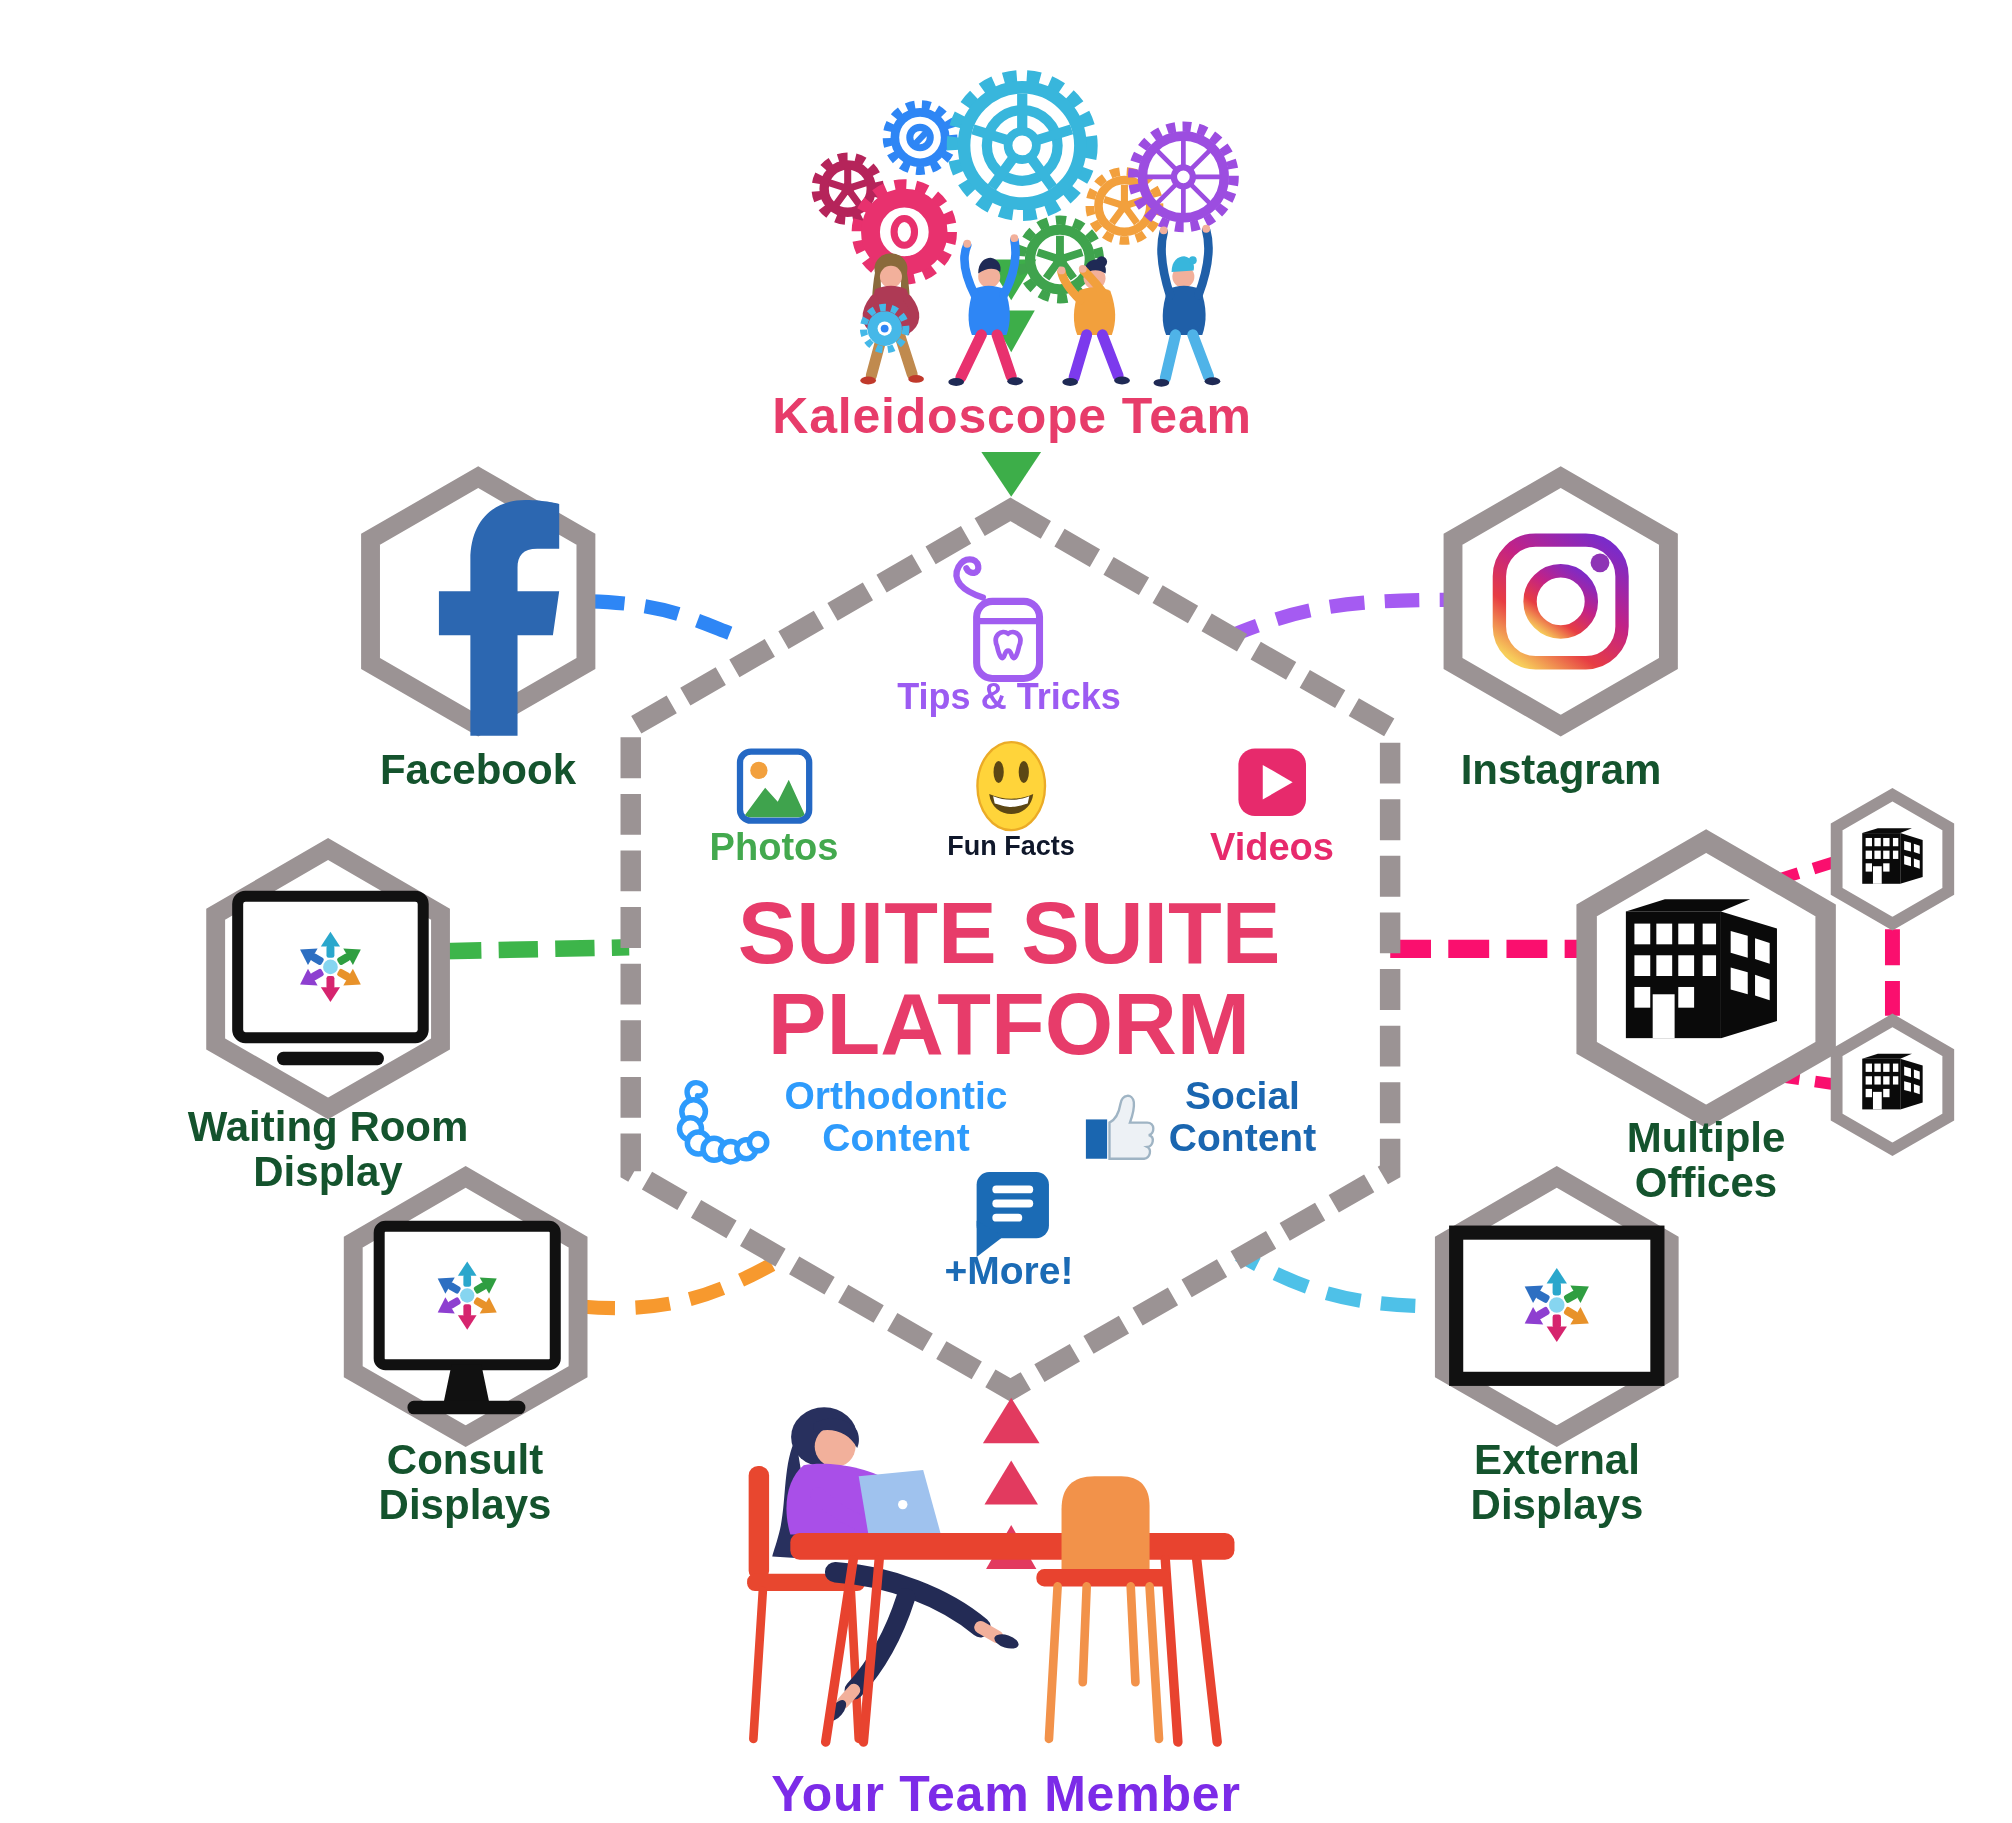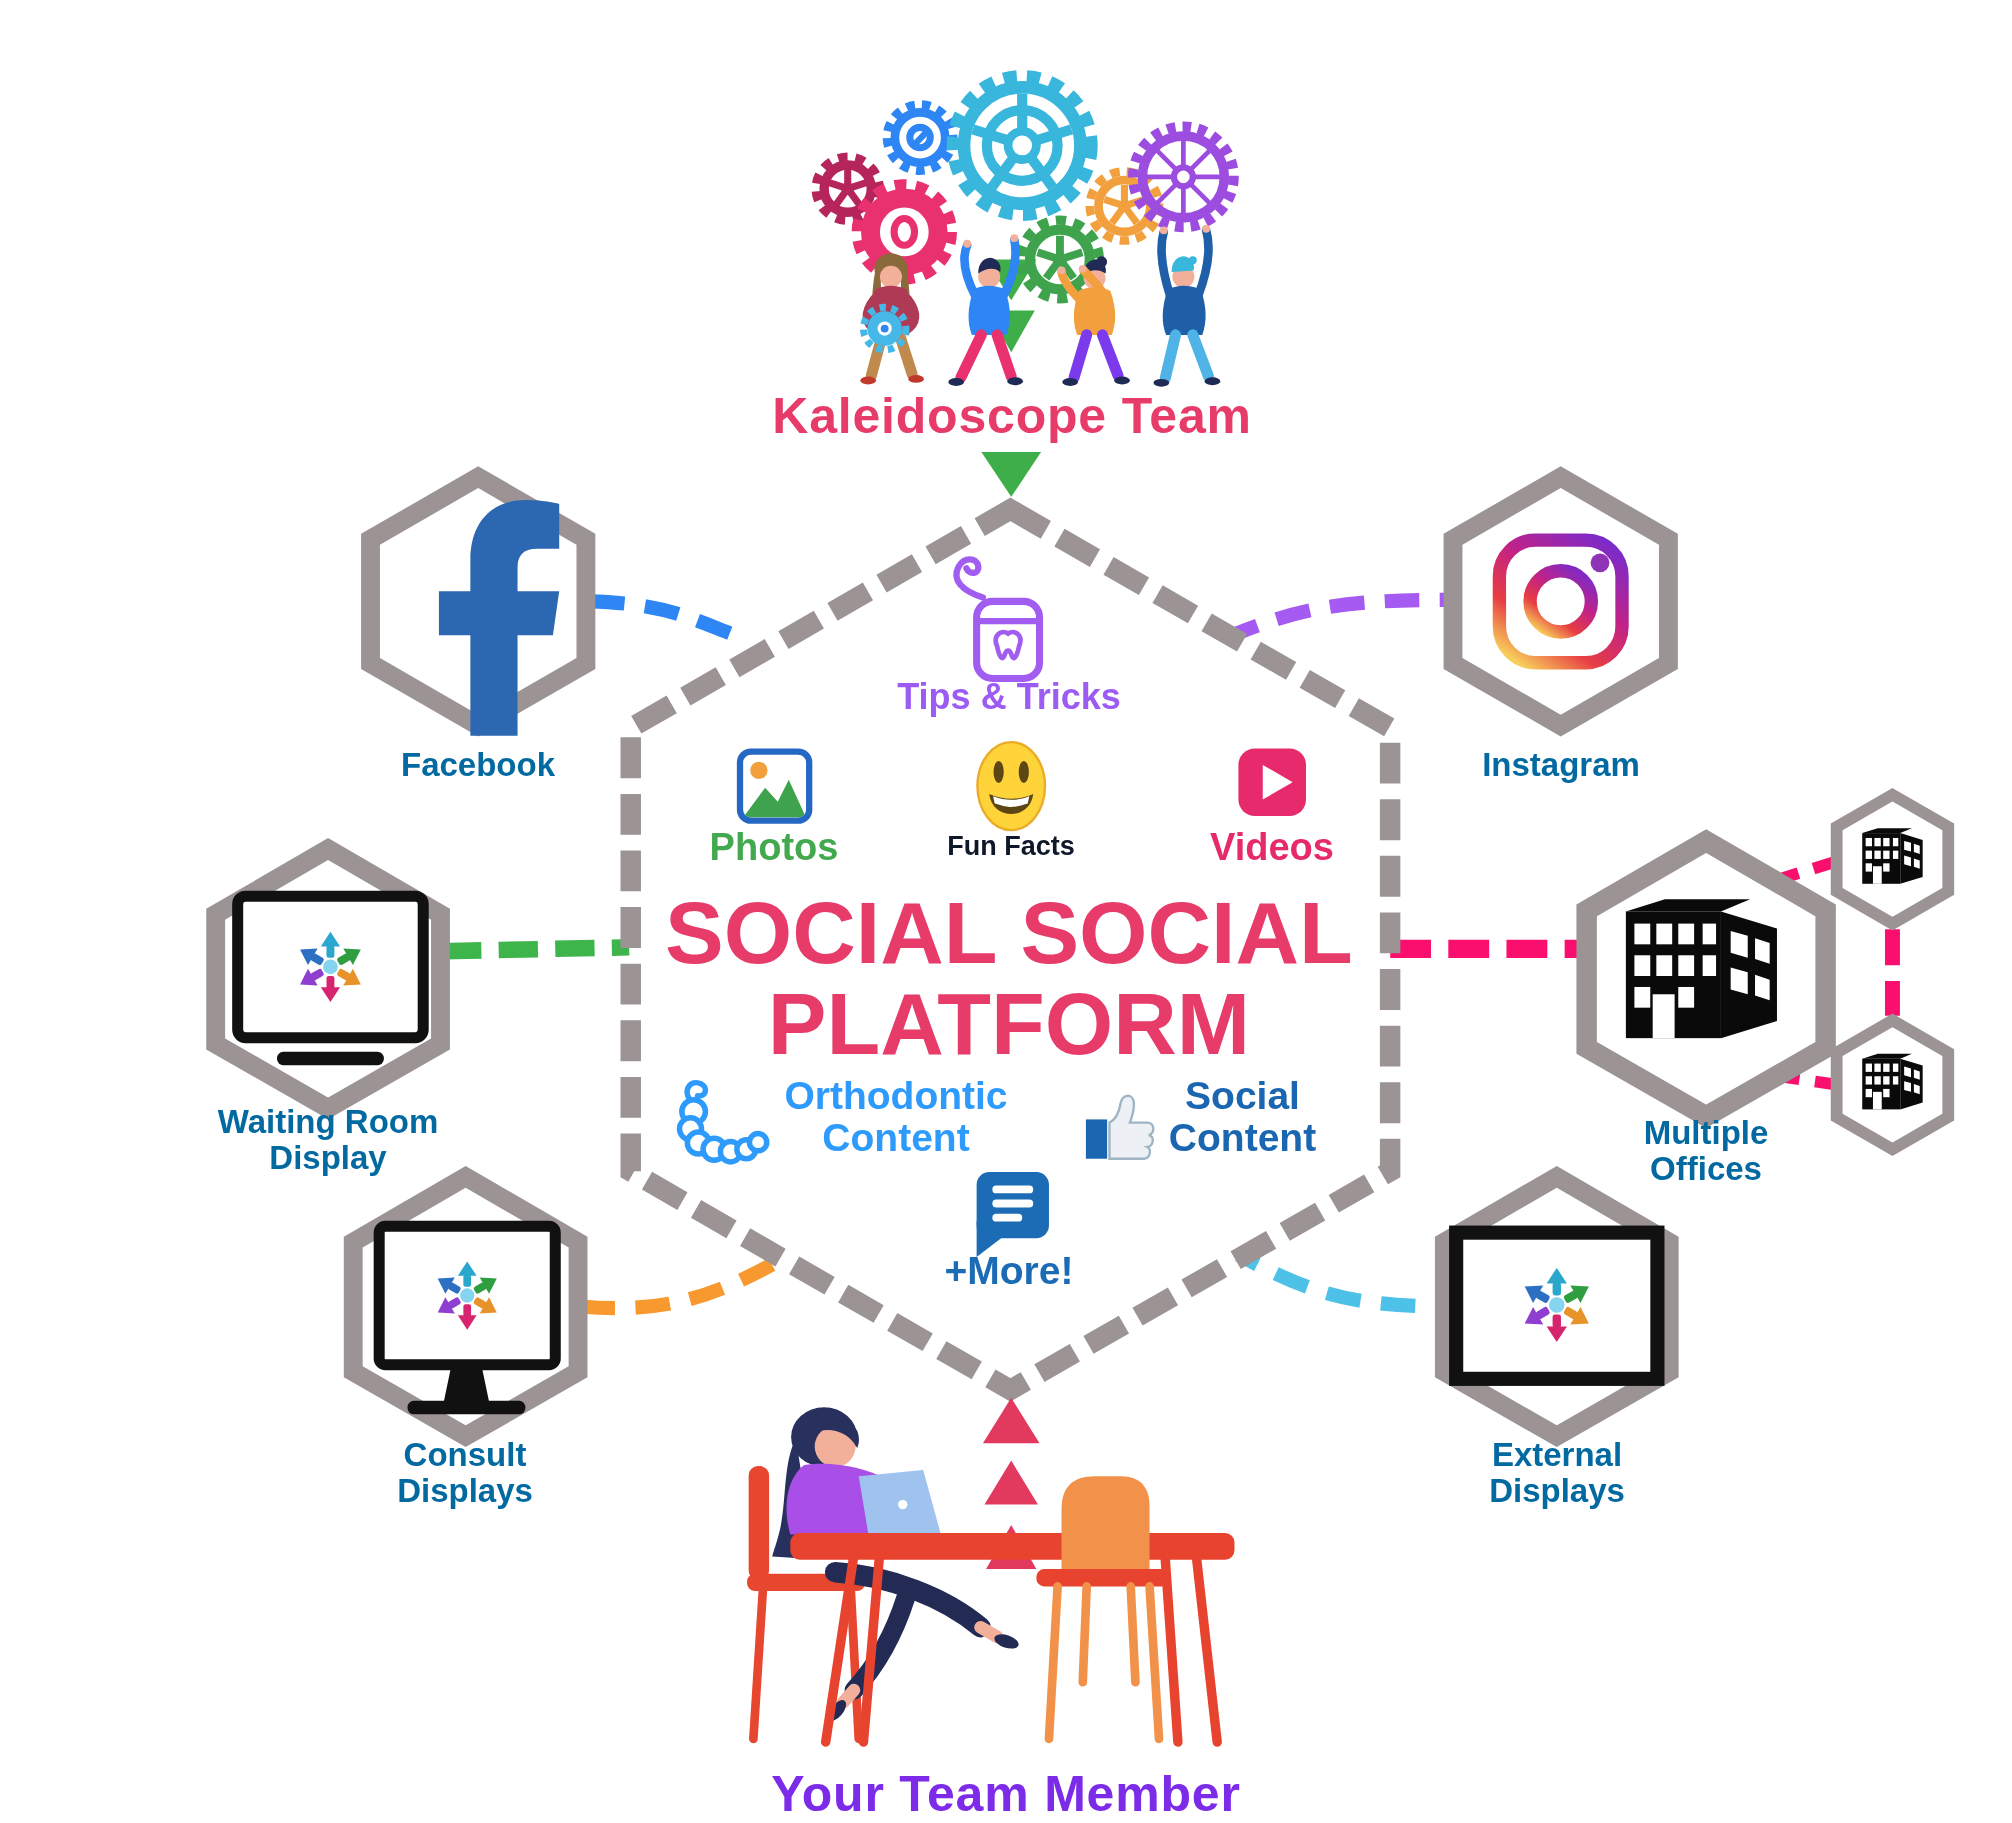--- a/index.html
+++ b/index.html
@@ -1,21 +1,21 @@
 <!DOCTYPE html>
 <html style="font-size:12.6px"><head>
 <meta charset="utf-8">
 <style>
   html,body{margin:0;padding:0;background:#fff;}
   body{width:2013px;height:1823px;position:relative;overflow:hidden;
        font-family:"Liberation Sans",sans-serif;}
   svg.art{position:absolute;left:0;top:0;}
   .lbl{position:absolute;font-weight:bold;transform:translateX(-50%);
        text-align:center;white-space:nowrap;line-height:1.08;}
-  .node-lbl{font-size:33px;color:#0369a1;}
+  .node-lbl{font-size:42px;color:#14532d;}
   .node-lbl span{display:block;}
   .team-lbl{font-size:50px;color:#E73C6A;letter-spacing:0.8px;}
   .member-lbl{font-size:50px;color:#7C2BE8;letter-spacing:0.8px;}
   .title-lbl{font-size:88px;color:#E73C6A;letter-spacing:0px;}
   .tips-lbl{font-size:36px;color:#9C5BF2;}
   .photos-lbl{font-size:38px;color:#43A94E;}
   .fun-lbl{font-size:27px;color:#0f172a;}
   .videos-lbl{font-size:38px;color:#E72A6C;}
   .ortho-lbl{font-size:39px;color:#2E9BFC;}
   .ortho-lbl span{display:block;}
@@ -343,21 +343,21 @@
   </g>
 </svg>
 
 <div class="lbl team-lbl" style="left:1012px;top:389px;">Kaleidoscope Team</div>
 
 <div class="lbl tips-lbl" style="left:1009px;top:678px;">Tips &amp; Tricks</div>
 <div class="lbl photos-lbl" style="left:774px;top:827px;text-align:center;">Photos</div>
 <div class="lbl fun-lbl" style="left:1011px;top:832px;">Fun Facts</div>
 <div class="lbl videos-lbl" style="left:1272px;top:827px;">Videos</div>
 
-<div class="lbl title-lbl" style="left:1009px;top:885px;">SOCIAL SOCIAL</div>
+<div class="lbl title-lbl" style="left:1009px;top:885px;">SUITE SUITE</div>
 <div class="lbl title-lbl" style="left:1009px;top:976px;">PLATFORM</div>
 
 <div class="lbl ortho-lbl" style="left:896px;top:1075px;">
   <span>Orthodontic</span>
   <span>Content</span>
 </div>
 <div class="lbl social-lbl" style="left:1234px;top:1075px;">
   <span>Social</span>
   <span>Content</span>
 </div>

